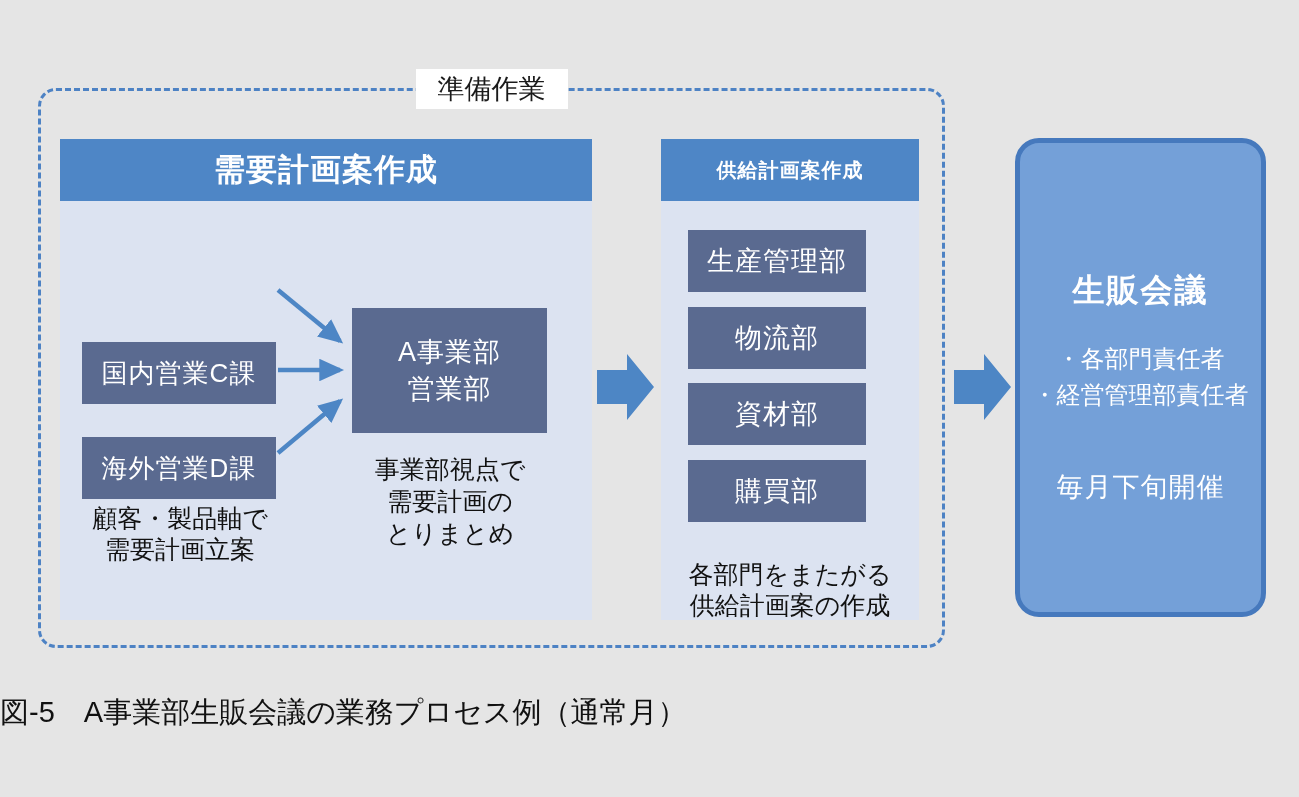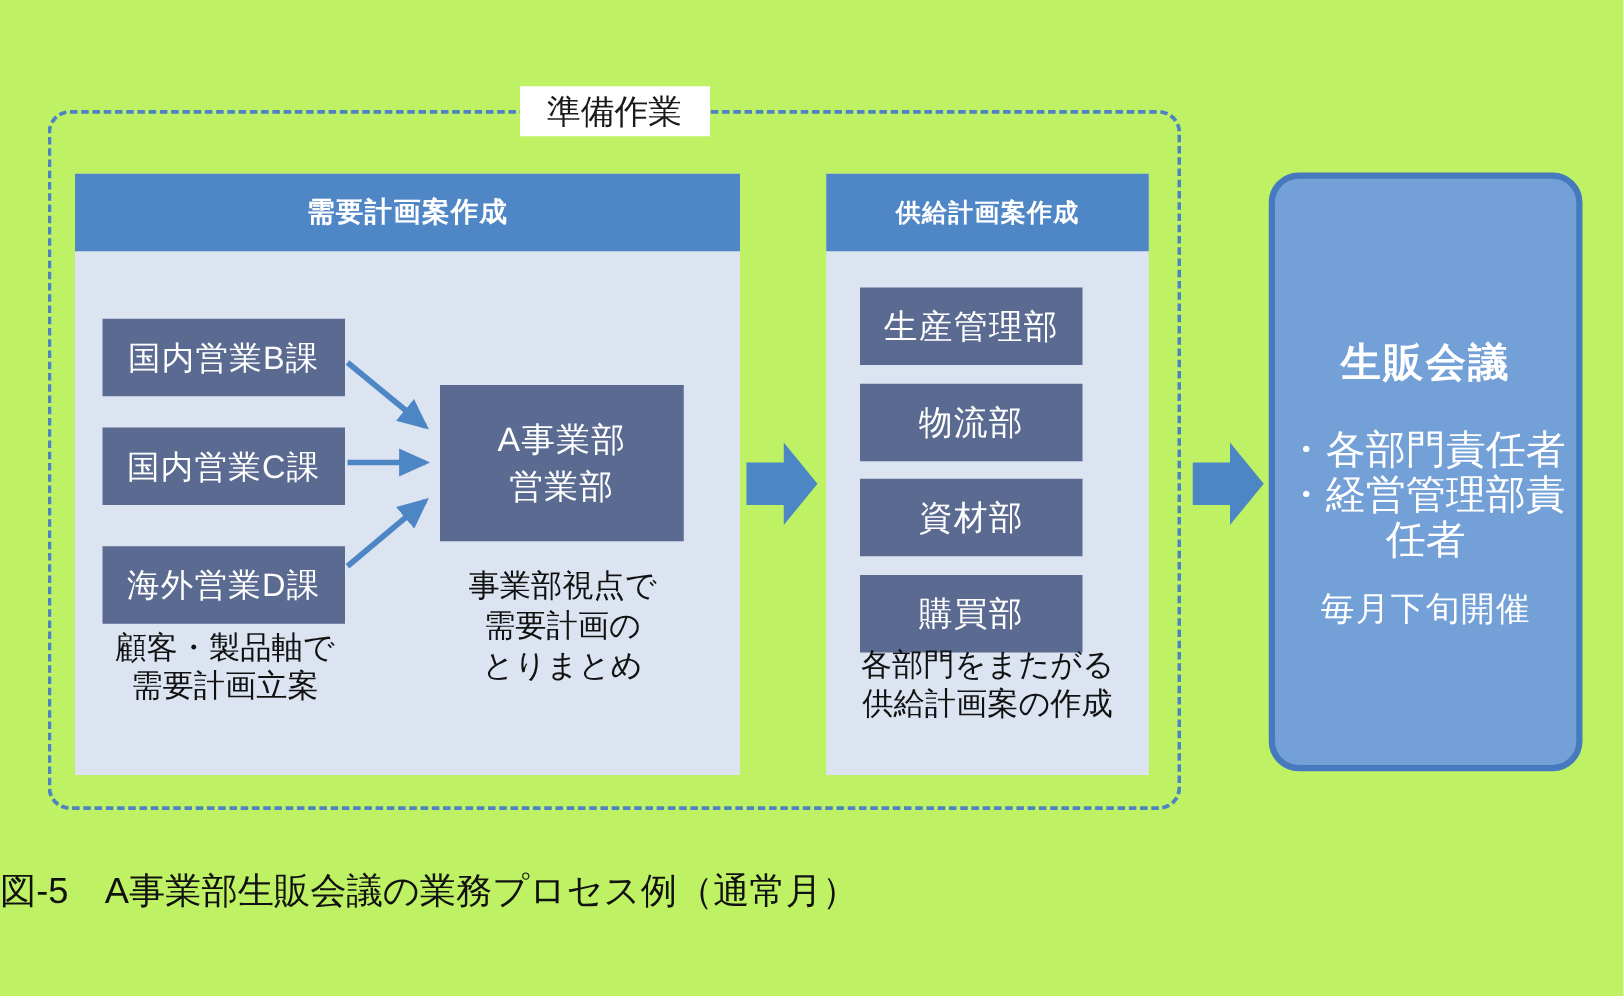--- a/index.html
+++ b/index.html
@@ -5,21 +5,21 @@
   * { margin: 0; padding: 0; box-sizing: border-box; }
   html, body { background: #ffffff; }
   body {
     font-family: "Liberation Sans", "DejaVu Sans", sans-serif;
     color: #1a1a1a;
   }
   .canvas {
     position: relative;
     width: 1299px;
     height: 797px;
-    background: #bef264;
+    background: #e5e5e5;
     overflow: hidden;
   }
 
   
   .prep-group {
     position: absolute;
     left: 38px; top: 88px;
     width: 907px; height: 560px;
     border: 3px dashed #4d82c4;
     border-radius: 18px;
@@ -48,21 +48,21 @@
     height: 62px;
     background: #4e86c6;
     color: #ffffff;
     font-weight: bold;
     display: flex;
     align-items: center;
     justify-content: center;
     letter-spacing: 1px;
   }
   .demand-panel { left: 60px; top: 139px; width: 532px; height: 481px; }
-  .demand-panel .panel-header { font-size: 22px; }
+  .demand-panel .panel-header { font-size: 31px; }
   .supply-panel { left: 661px; top: 139px; width: 258px; height: 481px; }
   .supply-panel .panel-header { font-size: 20px; }
 
   .dark-box {
     position: absolute;
     background: #5a6a90;
     color: #ffffff;
     display: flex;
     align-items: center;
     justify-content: center;
@@ -102,21 +102,21 @@
     line-height: 32px;
   }
 
   
   .dept-box { left: 27px; width: 178px; height: 62px; font-size: 27px; }
   .dept-box.d0 { top: 91px; }
   .dept-box.d1 { top: 168px; }
   .dept-box.d2 { top: 244px; }
   .dept-box.d3 { top: 321px; }
   .supply-note {
-    left: 0px; top: 378px;
+    left: 0px; top: 420px;
     width: 258px;
     font-size: 25px;
     line-height: 31px;
   }
 
   
   .arrows-svg {
     position: absolute;
     left: 0; top: 0;
     width: 1299px; height: 797px;
@@ -143,21 +143,21 @@
     left: 0; top: 126px; width: 100%;
     text-align: center;
     font-size: 32px;
     font-weight: bold;
     letter-spacing: 2px;
   }
   .meeting-attendees {
     position: absolute;
     left: 0; top: 198px; width: 100%;
     text-align: center;
-    font-size: 32px;
+    font-size: 24px;
     line-height: 36px;
     white-space: pre-line;
   }
   .meeting-schedule {
     position: absolute;
     left: 0; top: 326px; width: 100%;
     text-align: center;
     font-size: 27px;
     font-weight: 500;
     letter-spacing: 1px;
@@ -177,21 +177,20 @@
 <body>
 
 <div class="canvas">
 
   <div class="prep-group">
     <div class="prep-label">準備作業</div>
   </div>
 
   <div class="panel demand-panel">
     <div class="panel-header">需要計画案作成</div>
-    <div class="dark-box src-box b">国内営業B課</div>
     <div class="dark-box src-box c">国内営業C課</div>
     <div class="dark-box src-box d">海外営業D課</div>
     <div class="dark-box agg-box">A事業部
 営業部</div>
     <div class="note sources-note">顧客・製品軸で
 需要計画立案</div>
     <div class="note agg-note">事業部視点で
 需要計画の
 とりまとめ</div>
   </div>

